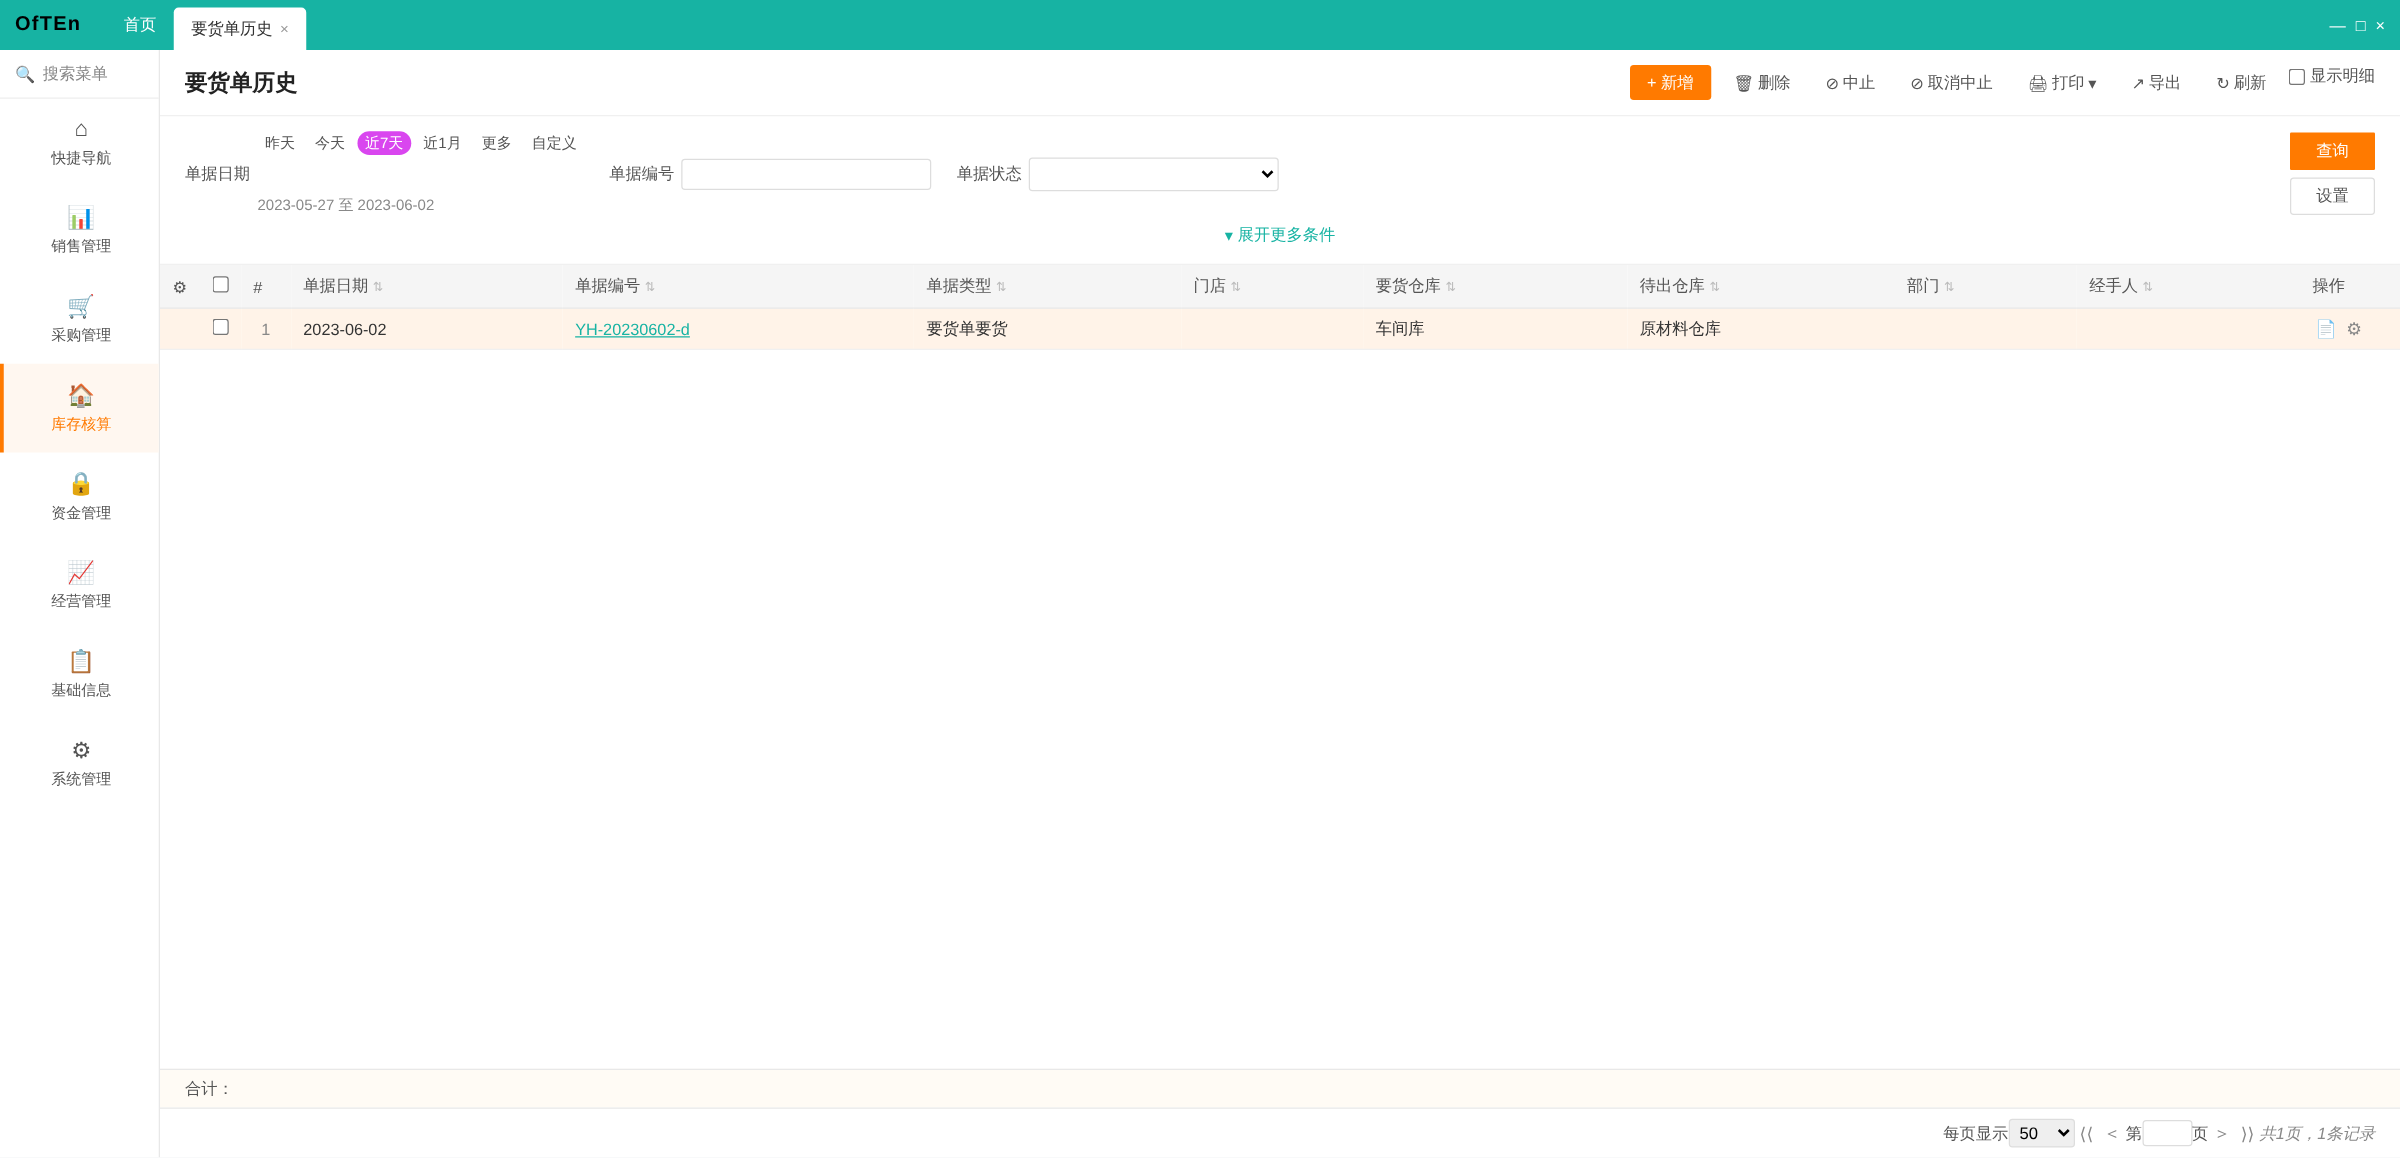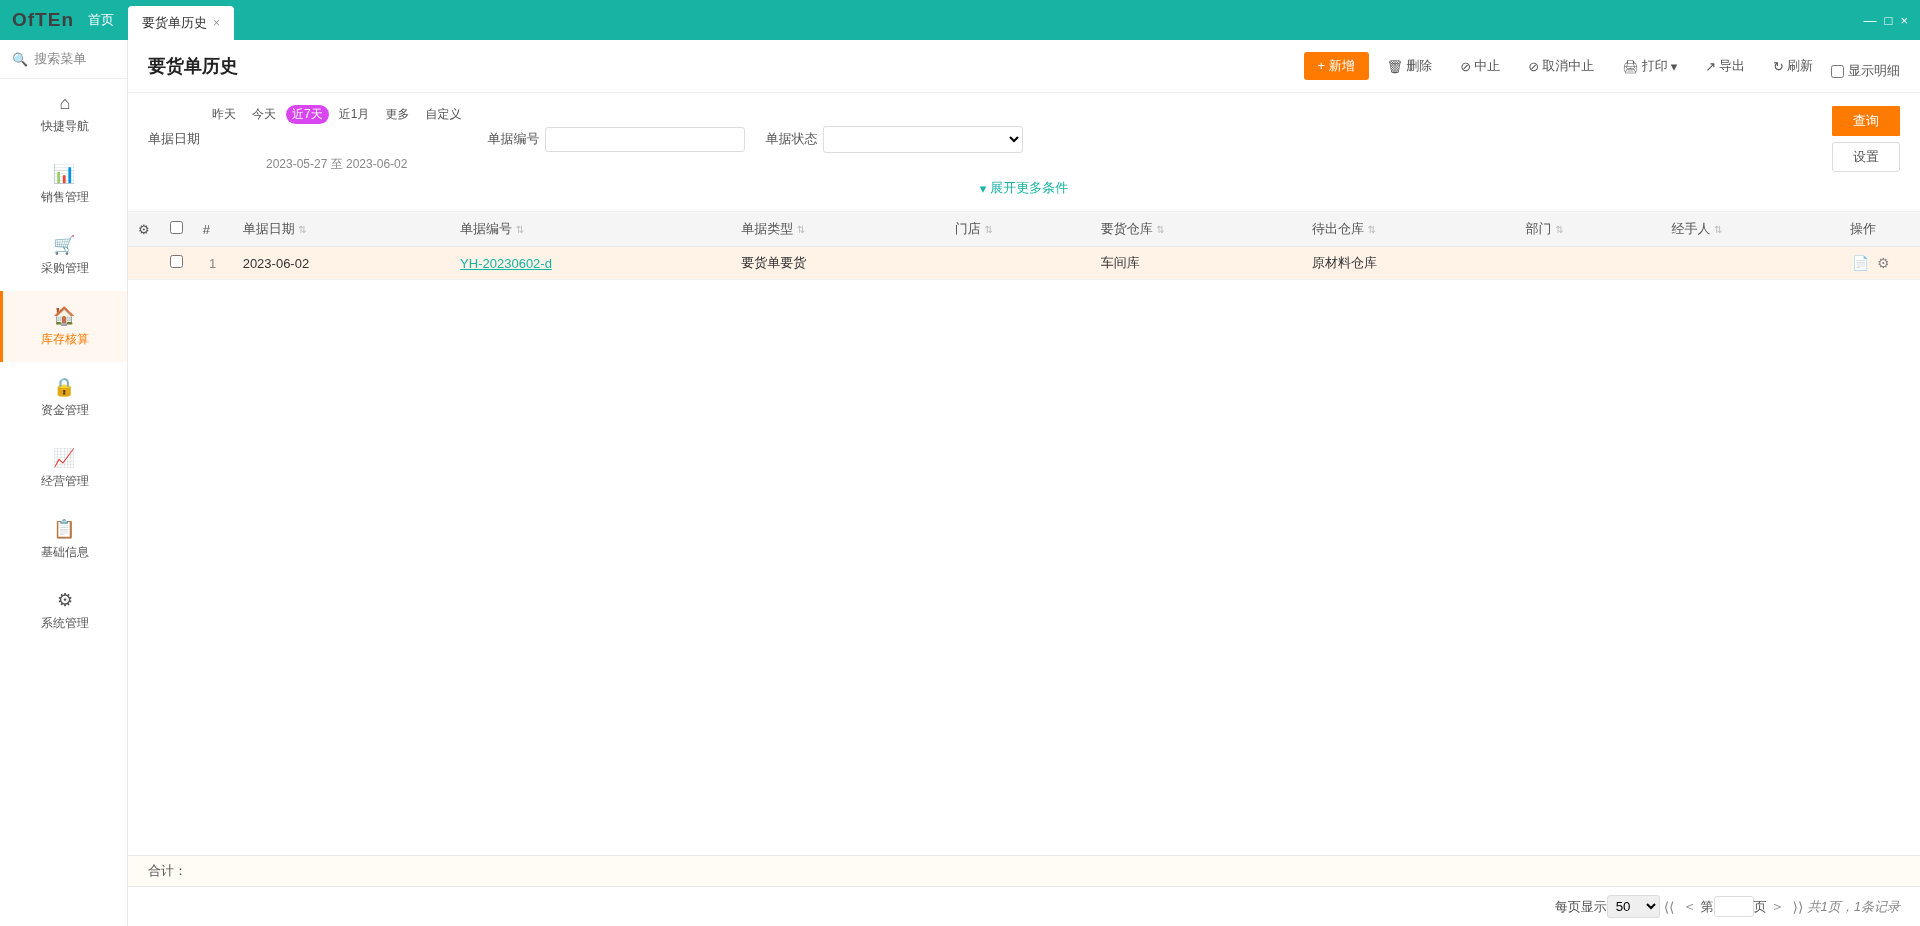--- a/index.html
+++ b/index.html
@@ -10,36 +10,36 @@
     .top-bar { height: 40px; background: #17b3a3; display: flex; align-items: center; padding: 0 12px; gap: 0; flex-shrink: 0; }
     .main-area { display: flex; flex: 1; overflow: hidden; }
 
     
     .top-tab { display: flex; align-items: center; height: 24px; padding: 0 14px; font-size: 13px; color: #fff; cursor: pointer; position: relative; }
     .top-tab.home { color: #fff; }
     .top-tab.active { background: #fff; color: #333; border-radius: 4px 4px 0 0; margin-top: 6px; height: 34px; }
     .top-tab .close-btn { margin-left: 6px; font-size: 12px; color: #999; cursor: pointer; }
     .top-bar-right { margin-left: auto; display: flex; align-items: center; gap: 8px; color: #fff; font-size: 13px; }
     .top-bar-right span { cursor: pointer; }
-    .brand-logo { color: #404040; font-weight: bold; font-size: 19px; letter-spacing: 1px; }
+    .brand-logo { color: #000000; font-weight: bold; font-size: 16px; letter-spacing: 1px; margin-right: 20px; }
 
     
     .sidebar { width: 128px; background: #fff; display: flex; flex-direction: column; border-right: 1px solid #e8e8e8; flex-shrink: 0; }
     .sidebar-item { display: flex; flex-direction: column; align-items: center; justify-content: center; padding: 14px 0; cursor: pointer; font-size: 12px; color: #555; gap: 4px; border-left: 3px solid transparent; }
     .sidebar-item.active { color: #ff7a00; background: #fff7f0; border-left: 3px solid #ff7a00; }
     .sidebar-item .icon { font-size: 18px; }
     .sidebar-search { display: flex; align-items: center; padding: 10px 12px; border-bottom: 1px solid #eee; gap: 6px; color: #888; font-size: 13px; cursor: pointer; }
 
     
     .content { flex: 1; display: flex; flex-direction: column; overflow: hidden; background: #fff; }
 
     
     .page-header { display: flex; align-items: center; padding: 12px 20px; border-bottom: 1px solid #f0f0f0; flex-shrink: 0; }
     .page-title { font-size: 18px; font-weight: bold; color: #222; flex: 1; }
-    .toolbar { display: flex; align-items: flex-end; gap: 8px; }
+    .toolbar { display: flex; align-items: flex-start; gap: 8px; }
     .toolbar-btn { display: flex; align-items: center; gap: 3px; padding: 5px 10px; border: none; background: none; cursor: pointer; font-size: 13px; color: #555; }
     .toolbar-btn.primary { background: #ff7a00; color: #fff; border-radius: 3px; padding: 5px 14px; }
     .display-detail { display: flex; align-items: center; gap: 4px; font-size: 13px; color: #555; }
     .display-detail input[type="checkbox"] { margin: 0; }
 
     
     .filter-bar { padding: 12px 20px 8px; border-bottom: 1px solid #f0f0f0; flex-shrink: 0; }
     .filter-row { display: flex; align-items: center; gap: 20px; flex-wrap: wrap; }
     .filter-item { display: flex; align-items: center; gap: 6px; font-size: 13px; color: #555; }
     .filter-label { color: #555; white-space: nowrap; }
@@ -78,21 +78,21 @@
 
     
     .pagination { border-top: 1px solid #e8e8e8; padding: 8px 20px; display: flex; align-items: center; justify-content: flex-end; gap: 0; font-size: 13px; color: #555; flex-shrink: 0; background: #fff; }
     .pagination select { border: 1px solid #ddd; border-radius: 3px; padding: 2px 4px; }
     .pagination .page-btn { cursor: pointer; color: #888; font-size: 14px; padding: 2px 4px; }
     .pagination input.page-input { border: 1px solid #ddd; border-radius: 3px; width: 40px; text-align: center; padding: 2px 4px; }
     .page-total { color: #888; font-style: italic; }
 
     
     .gear-col { width: 30px; text-align: center; }
-    .filter-group-inner { display: flex; flex-direction: column; gap: 20px; text-align: center; }
+    .filter-group-inner { display: flex; flex-direction: column; gap: 20px; }
   </style>
 </head>
 <body>
 
 <div class="app-container">
 
   <div class="top-bar">
     <span class="brand-logo">OfTEn</span>
     <div class="top-tab home">
       <span>首页</span>

